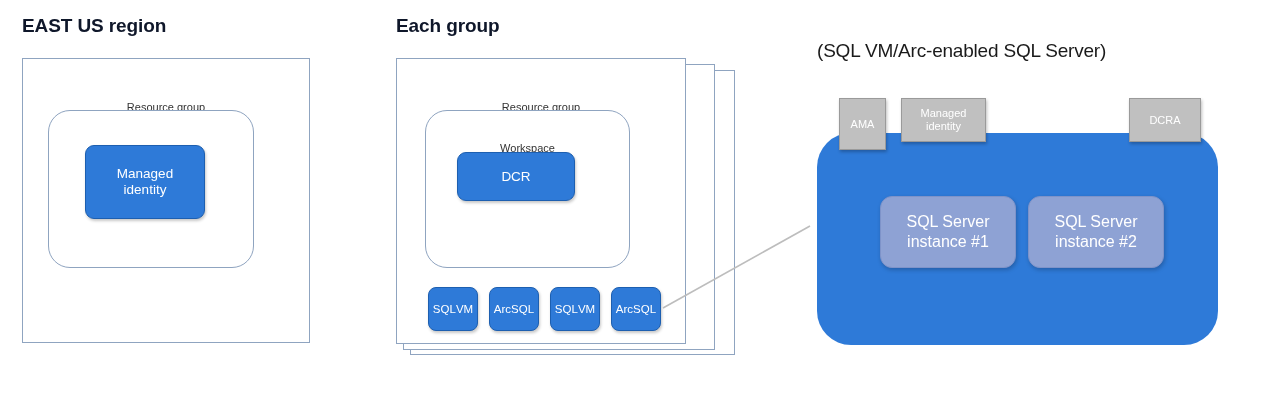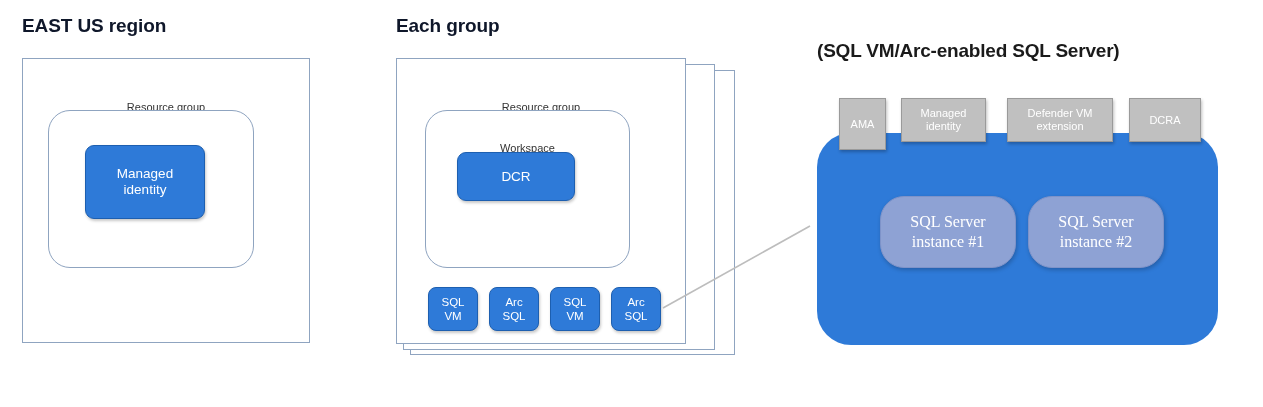--- a/index.html
+++ b/index.html
@@ -24,21 +24,21 @@
     position: absolute;
     font-weight: bold;
     font-size: 19px;
     line-height: 23px;
     color: #0f172a;
     letter-spacing: -0.1px;
     white-space: nowrap;
   }
   .panel-subtitle {
     position: absolute;
-    font-weight: bold;
+    font-weight: normal;
     font-size: 19px;
     line-height: 23px;
     color: #1a1a1a;
     letter-spacing: -0.2px;
     white-space: nowrap;
   }
 
   
   .sq-box {
     position: absolute;
@@ -86,21 +86,21 @@
     box-shadow: 1px 2px 3px rgba(0,0,0,0.22);
   }
   .chip {
     position: absolute;
     background: #2e7ad8;
     border: 1px solid #1d5fb0;
     border-radius: 8px;
     box-sizing: border-box;
     color: #ffffff;
     display: flex;
-    flex-direction: column;
+    flex-direction: row;
     align-items: center;
     justify-content: center;
     text-align: center;
     font-size: 11.5px;
     line-height: 14px;
     box-shadow: 1px 2px 3px rgba(0,0,0,0.22);
   }
 
   
   .vm-shell {
@@ -121,32 +121,31 @@
     justify-content: center;
     text-align: center;
     font-size: 11px;
     line-height: 13px;
     box-shadow: 1px 2px 3px rgba(0,0,0,0.25);
   }
   .instance-box {
     position: absolute;
     background: #8ea2d4;
     border: 1px solid #7e93c9;
-    border-radius: 24px;
+    border-radius: 12px;
     box-sizing: border-box;
     color: #ffffff;
     display: flex;
     flex-direction: column;
     align-items: center;
     justify-content: center;
     text-align: center;
     font-size: 16px;
     line-height: 20px;
     box-shadow: 1px 2px 4px rgba(0,0,0,0.22);
-    font-family: Liberation Serif, serif;
   }
 
   .connector {
     position: absolute;
     left: 0;
     top: 0;
     width: 1263px;
     height: 407px;
     pointer-events: none;
   }
@@ -210,24 +209,20 @@
 
   <div class="vm-shell" style="left:817px; top:133px; width:401px; height:212px;"></div>
 
   <div class="gray-tab" style="left:839px; top:98px; width:47px; height:52px;">
     <span>AMA</span>
   </div>
   <div class="gray-tab" style="left:901px; top:98px; width:85px; height:44px;">
     <span>Managed</span>
     <span>identity</span>
   </div>
-  <div class="gray-tab" style="left:1007px; top:98px; width:106px; height:44px;">
-    <span>Defender VM</span>
-    <span>extension</span>
-  </div>
   <div class="gray-tab" style="left:1129px; top:98px; width:72px; height:44px;">
     <span>DCRA</span>
   </div>
 
   <div class="instance-box" style="left:880px; top:196px; width:136px; height:72px;">
     <span>SQL Server</span>
     <span>instance #1</span>
   </div>
   <div class="instance-box" style="left:1028px; top:196px; width:136px; height:72px;">
     <span>SQL Server</span>

